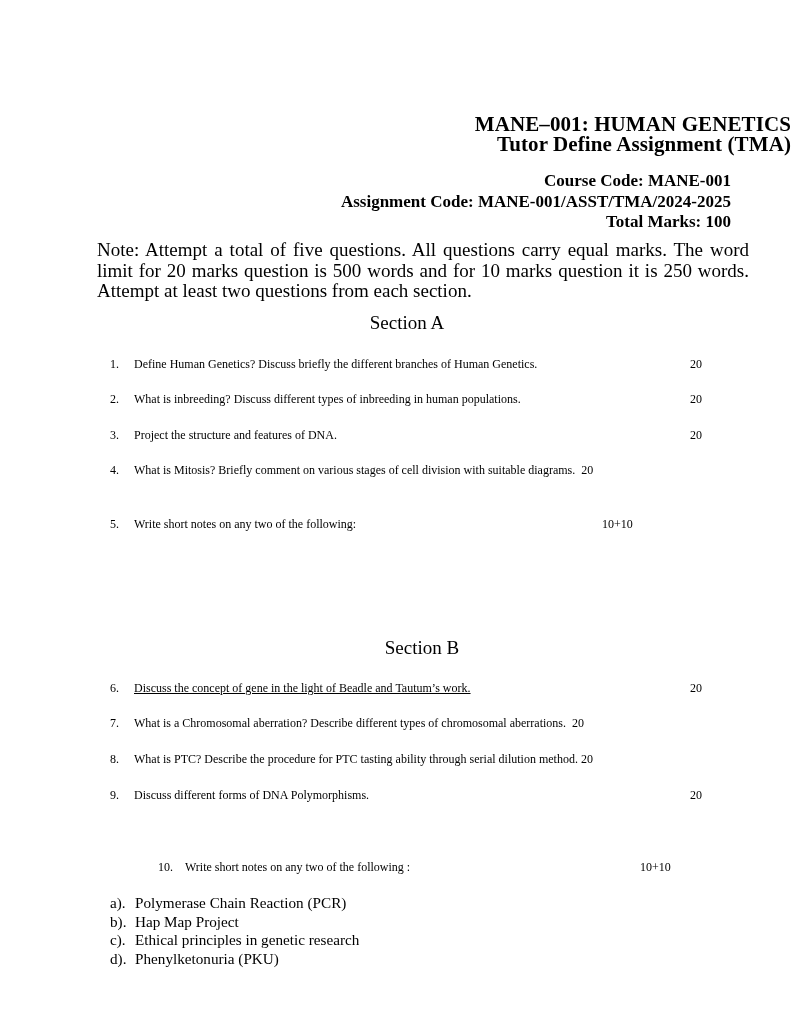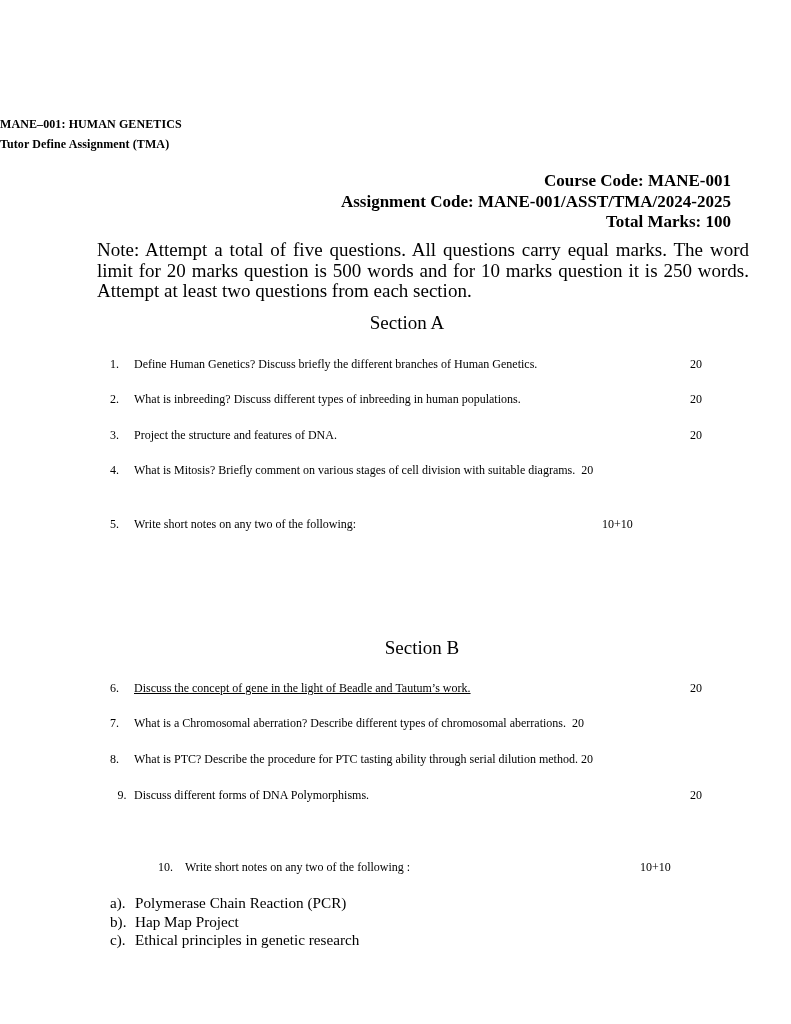--- a/index.html
+++ b/index.html
@@ -21,23 +21,23 @@
     height: 1024px;
     box-sizing: border-box;
   }
 
   
   .title-block {
     position: absolute;
     left: 0;
     top: 114px;
     width: 791px;
-    text-align: left;
+    text-align: right;
     font-weight: bold;
-    font-size: 12px;
+    font-size: 21px;
     line-height: 20px;
     letter-spacing: 0.1px;
   }
   .title-line1 { display: block; }
   .title-line2 { display: block; }
 
   
   .course-info {
     position: absolute;
     right: 60px;
@@ -158,35 +158,38 @@
   </div>
 
   <div class="q" style="left:110px; top:713px;">
     <span class="num">7.</span><span>What is a Chromosomal aberration? Describe different types of chromosomal aberrations.</span><span>&nbsp; </span><span>20</span>
   </div>
 
   <div class="q" style="left:110px; top:749px;">
     <span class="num">8.</span><span>What is PTC? Describe the procedure for PTC tasting ability through serial dilution method.</span><span> </span><span>20</span>
   </div>
 
-  <div class="q" style="left:110px; top:785px;text-align:center;">
+  <div class="q" style="left:110px; top:785px;">
     <span class="num">9.</span><span>Discuss different forms of DNA Polymorphisms.</span>
     <span class="marks-col" style="left:580px; top:0;">20</span>
   </div>
 
   <div class="q" style="left:110px; top:857px;">
     <span class="num wide">10.</span><span>Write short notes on any two of the following :</span>
     <span class="marks-col" style="left:530px; top:0;">10+10</span>
   </div>
 
   <div class="sublist" style="left:110px; top:894px;">
     <div class="sub">
       <span class="lbl">a).</span><span>Polymerase Chain Reaction (PCR)</span>
     </div>
     <div class="sub">
       <span class="lbl">b).</span><span>Hap Map Project</span>
     </div>
     <div class="sub">
       <span class="lbl">c).</span><span>Ethical principles in genetic research</span>
     </div>
+    <div class="sub">
+      <span class="lbl">d).</span><span>Phenylketonuria (PKU)</span>
+    </div>
   </div>
 
 </div>
 
 </body></html>

